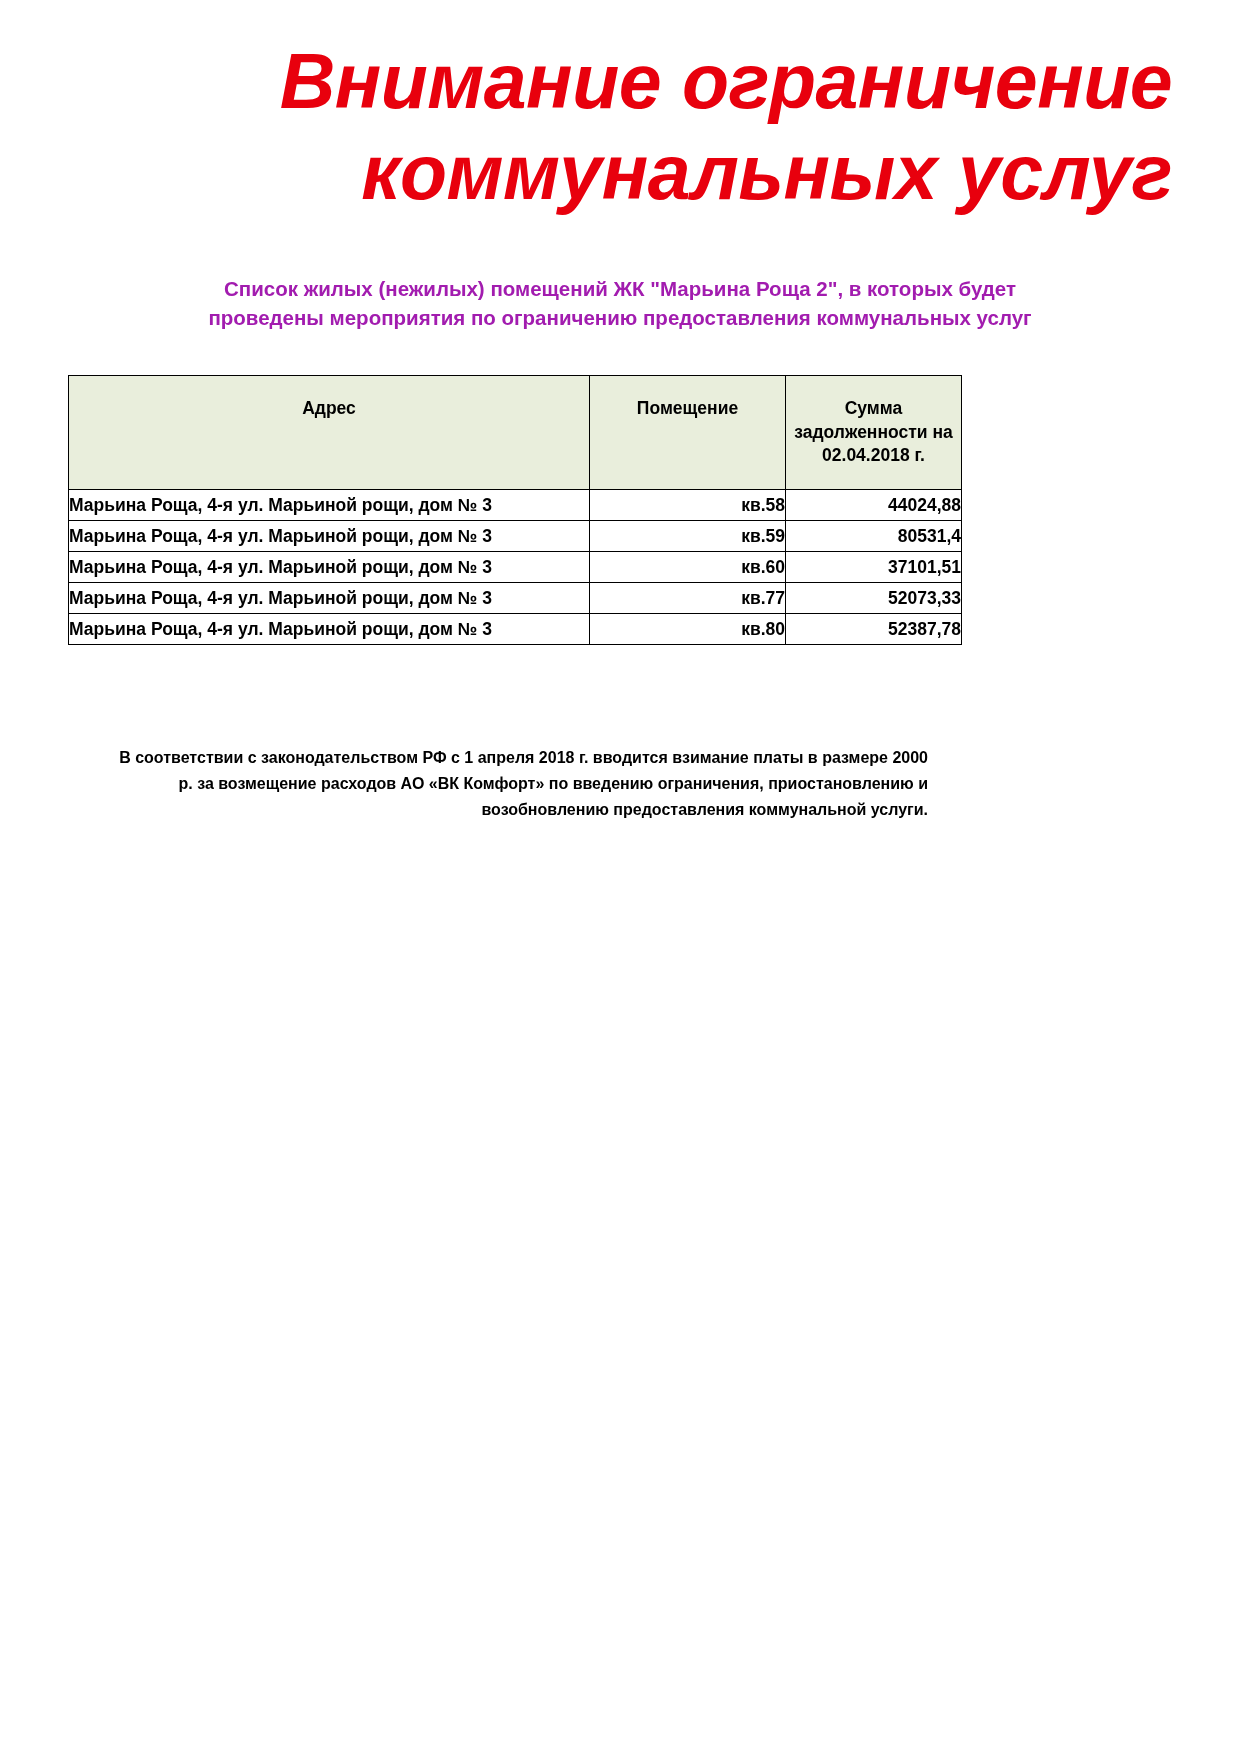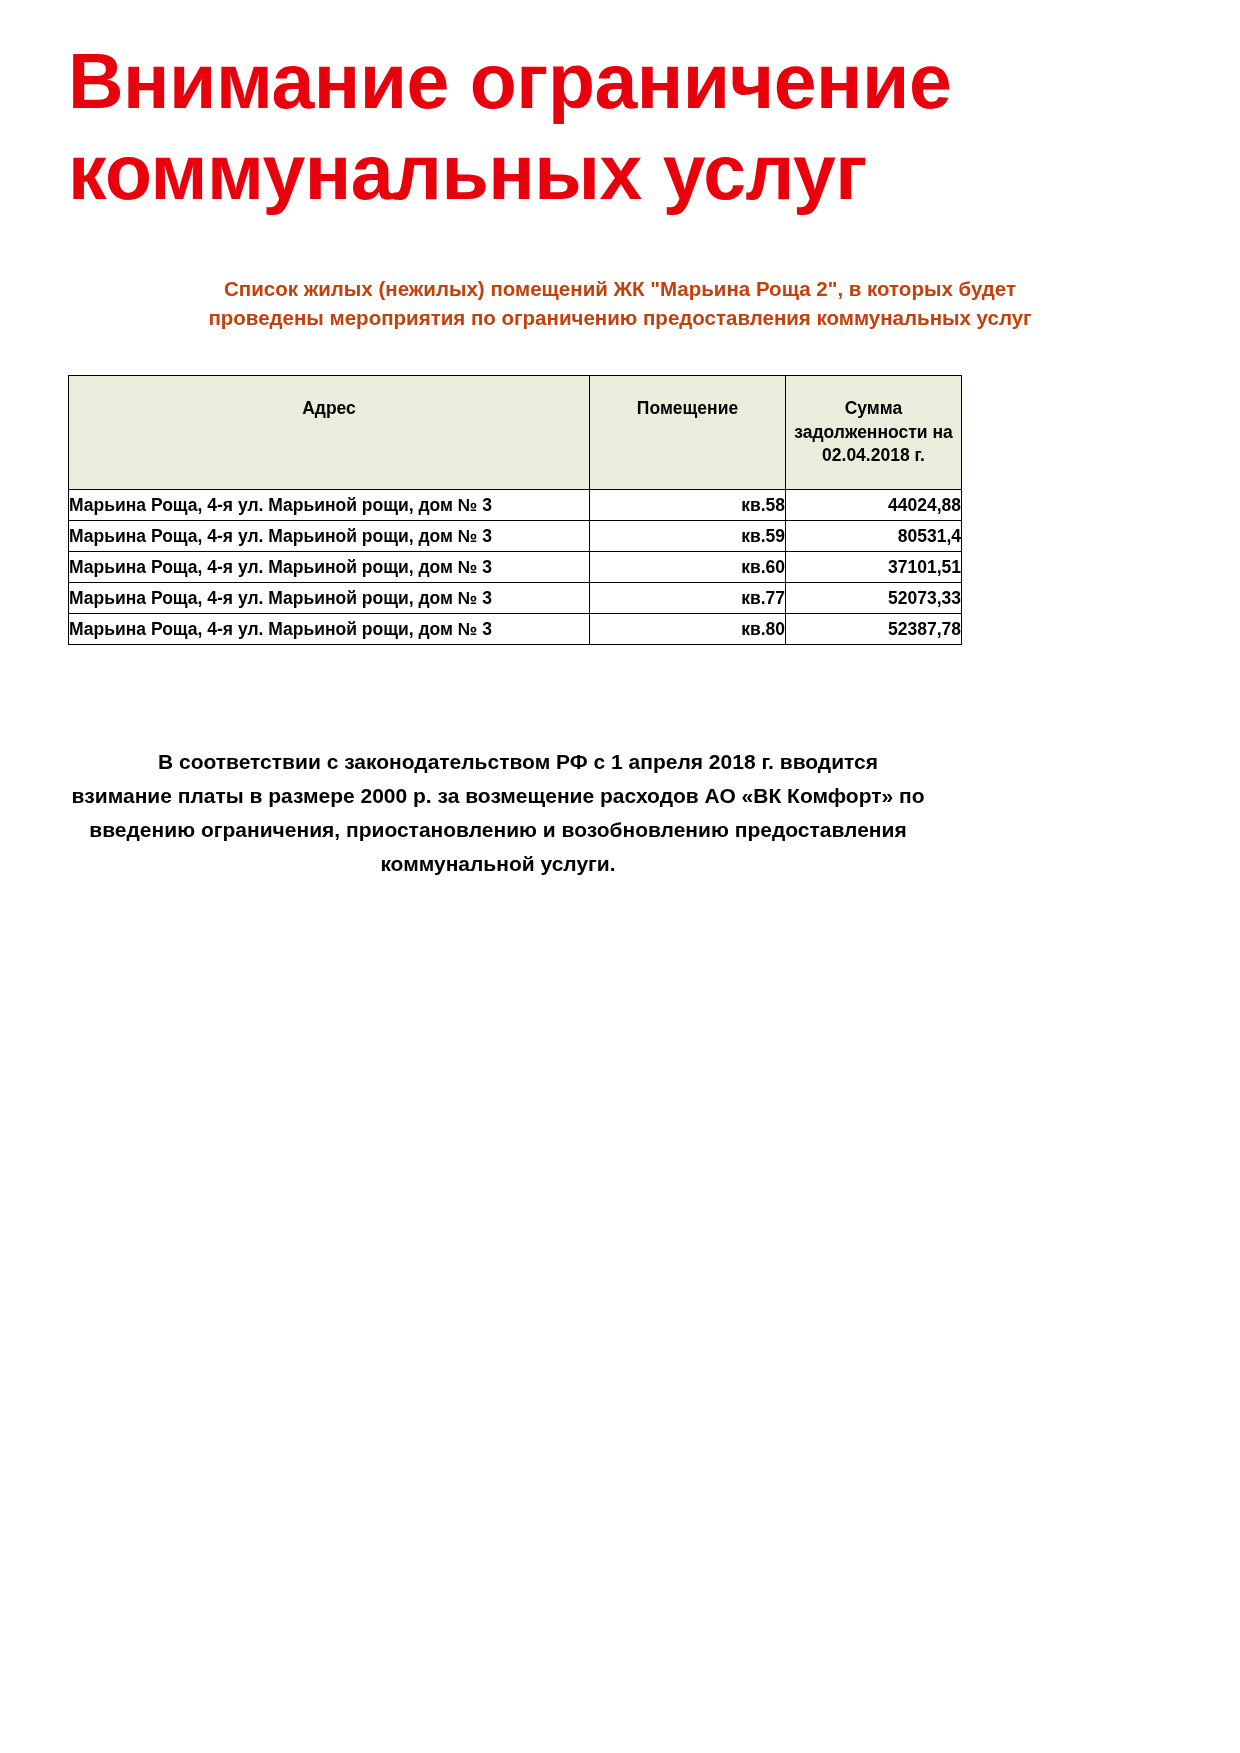--- a/index.html
+++ b/index.html
@@ -18,41 +18,42 @@
     position: relative;
     width: 1240px;
     height: 1753px;
     box-sizing: border-box;
     padding: 0 68px;
   }
 
   
   .title-block {
     padding-top: 36px;
-    text-align: left;
+    text-align: right;
+    font-style: italic;
   }
   .title-line {
     color: #e8000d;
     font-weight: bold;
     font-size: 77px;
     line-height: 1.18;
     letter-spacing: -0.5px;
     white-space: nowrap;
   }
 
   
   .subtitle {
     margin: 0 auto;
     padding-top: 56px;
     width: 890px;
     text-align: center;
     font-weight: bold;
     font-size: 20.5px;
     line-height: 1.45;
-    color: #c2410c;
+    color: #a21caf;
   }
 
   
   .table-wrap {
     margin-top: 42px;
     width: 890px;
   }
   table.debt-table {
     border-collapse: collapse;
     width: 890px;
@@ -89,23 +90,23 @@
     text-align: right;
   }
 
   
   .body-text {
     width: 860px;
     margin-top: 100px;
   }
   .para {
     font-weight: bold;
-    font-size: 21px;
+    font-size: 16px;
     line-height: 1.62;
-    text-align: center;
+    text-align: right;
     margin: 0 0 22px 0;
     text-indent: 40px;
   }
 </style>
 </head>
 <body>
 
 <div class="page">
 
   <div class="title-block">

